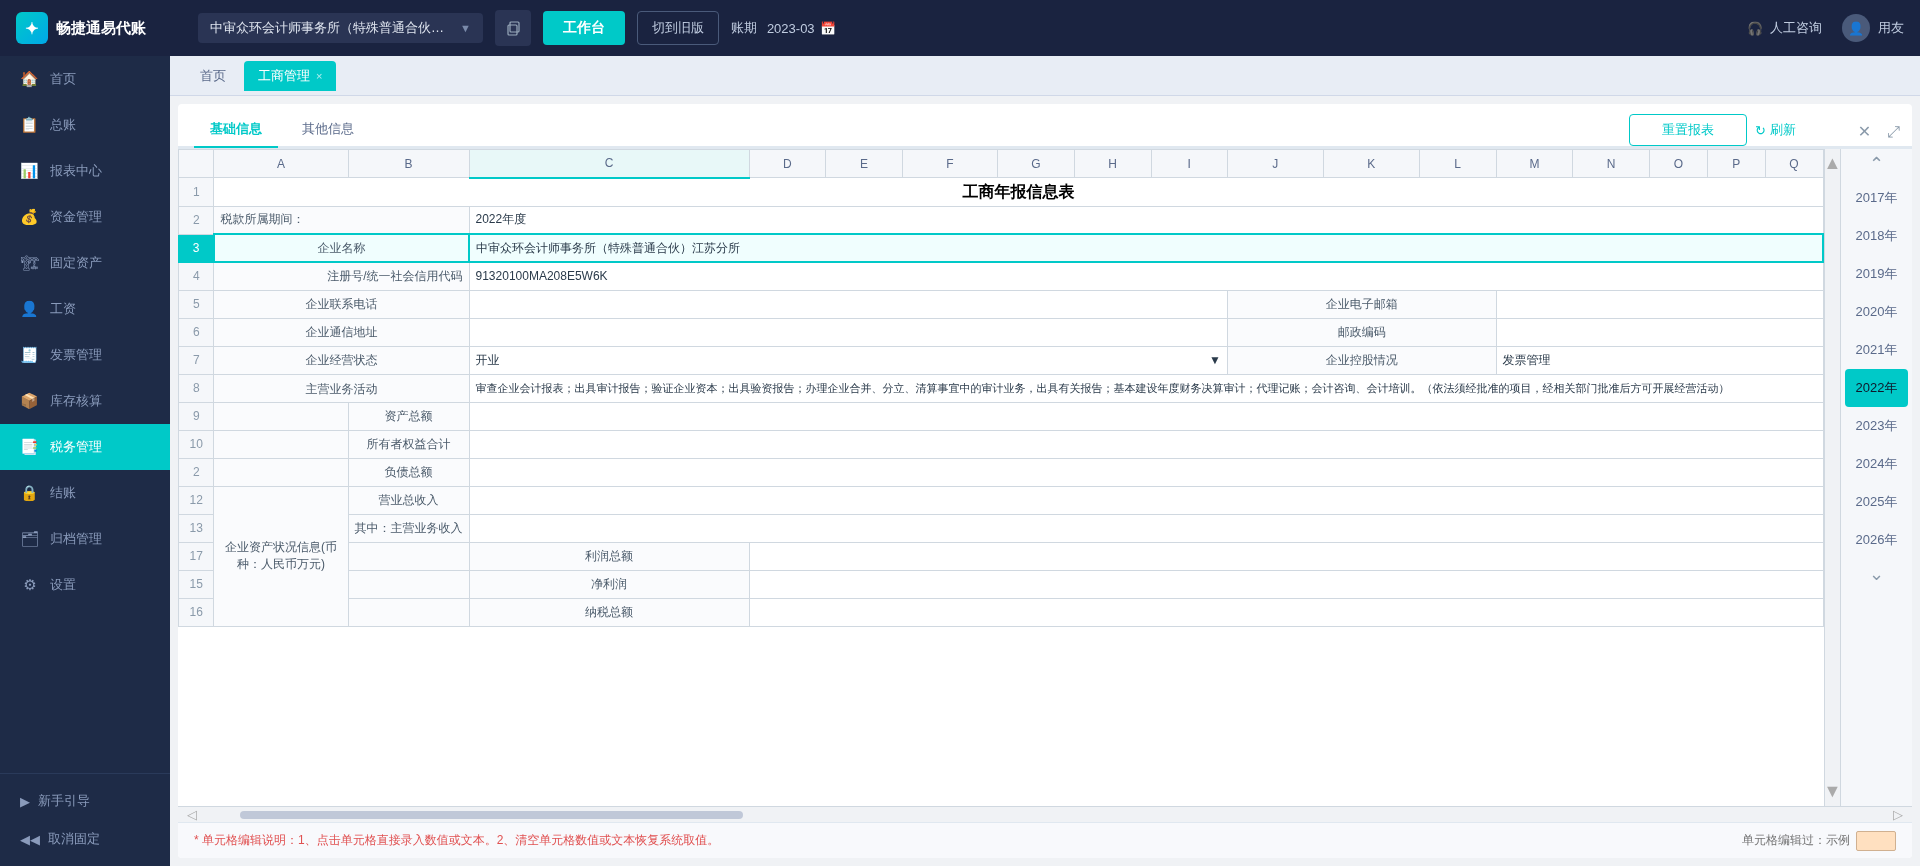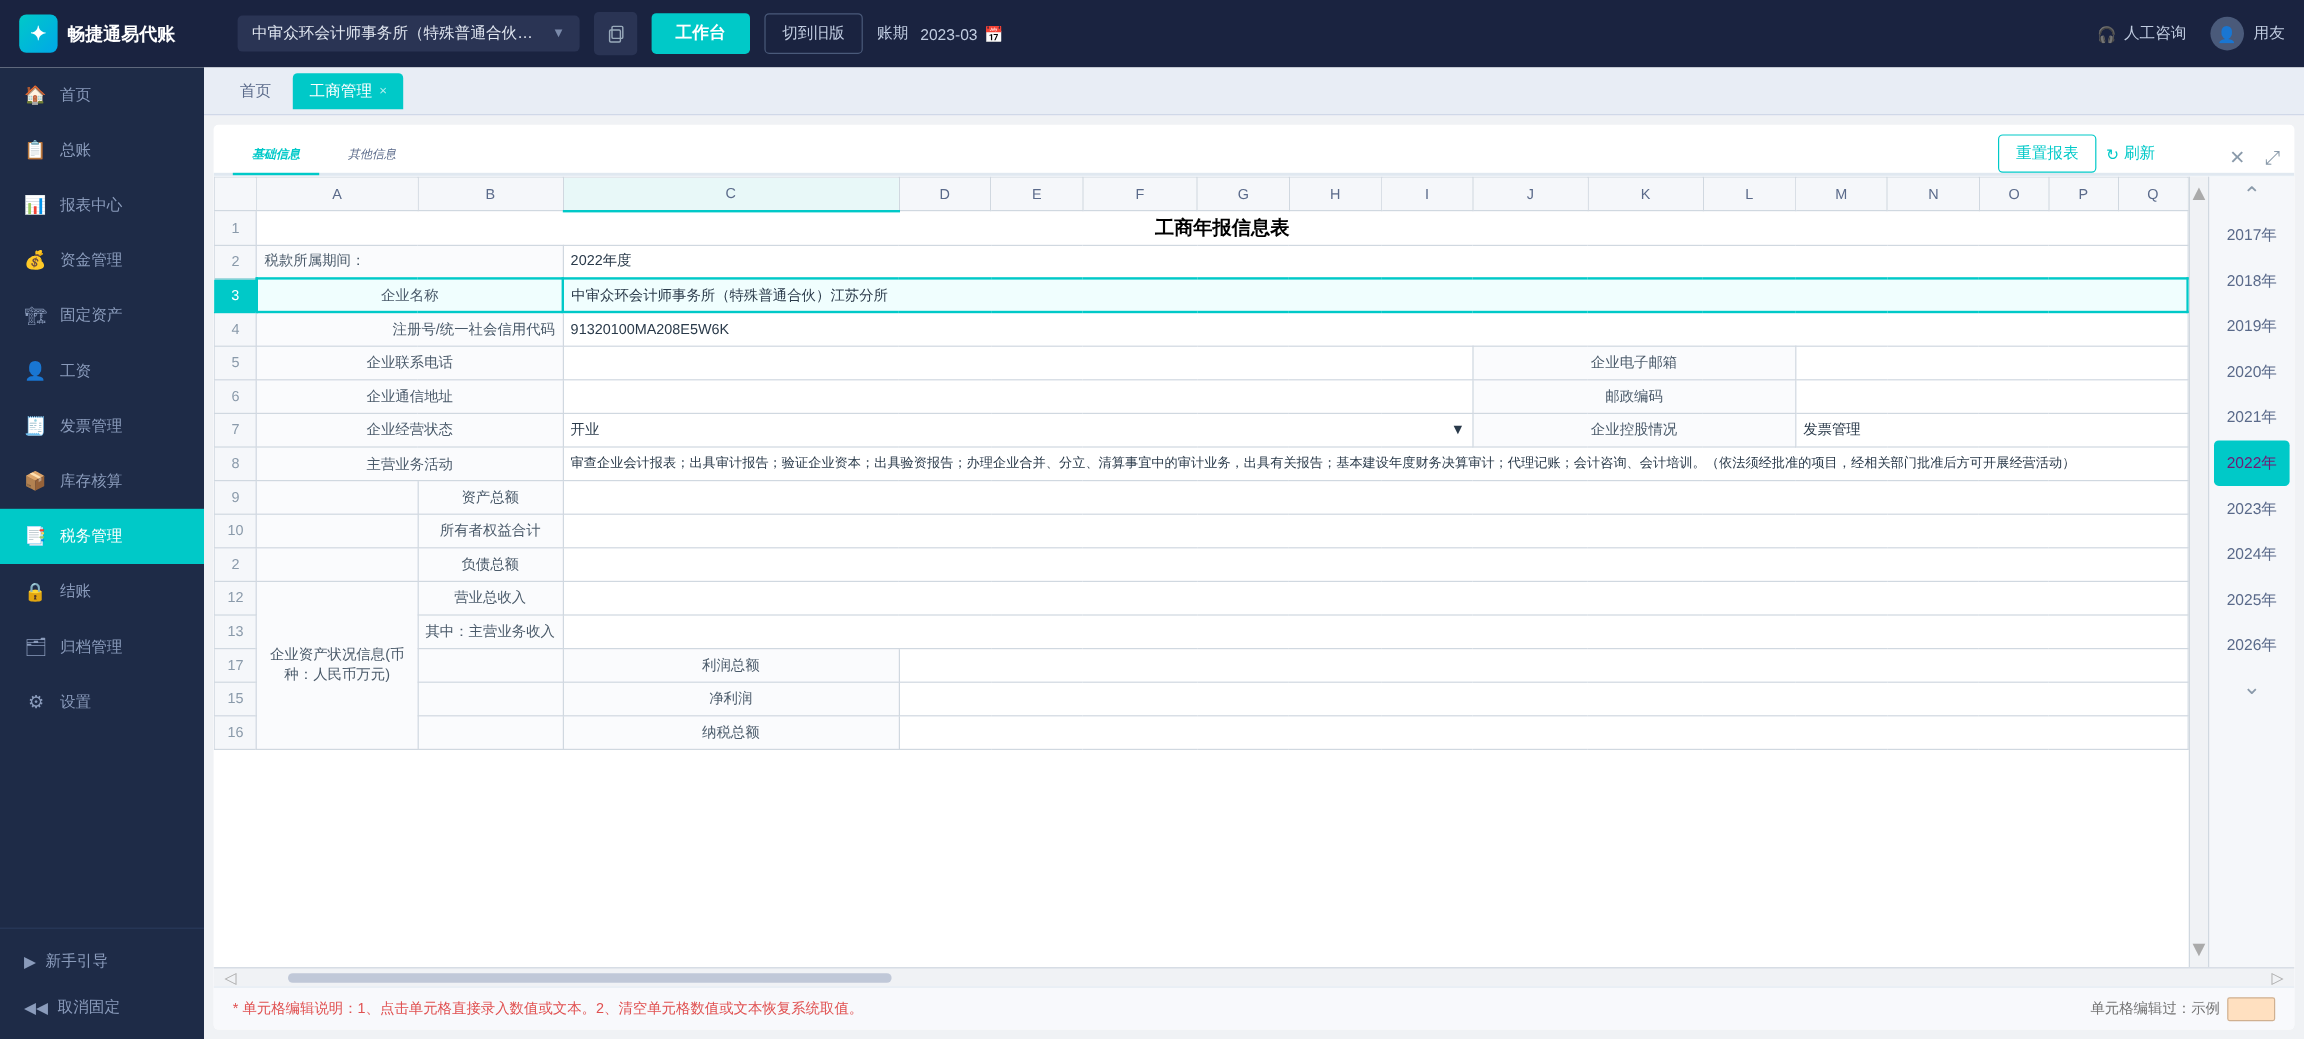--- a/index.html
+++ b/index.html
@@ -144,32 +144,31 @@
     .inner-tab-bar {
       display: flex;
       border-bottom: 2px solid #e0e8f0;
       padding: 0 16px;
       flex-shrink: 0;
       align-items: flex-end;
       padding-top: 8px;
       gap: 8px;
     }
     .inner-tab {
-      padding: 8px 16px; cursor: pointer; font-size: 10px;
+      padding: 8px 16px; cursor: pointer; font-size: 13px;
       color: #5a6a8a; border-bottom: 2px solid transparent;
       margin-bottom: -2px;
-      font-style: italic;
     }
     .inner-tab.active {
       color: #00c9c8; border-bottom: 2px solid #00c9c8; font-weight: bold;
     }
 
     .reset-btn {
       border: 1px solid #00c9c8; color: #00c9c8; background: white;
-      border-radius: 4px; padding: 6px 14px; cursor: pointer; font-size: 13px;
+      border-radius: 4px; padding: 6px 32px; cursor: pointer; font-size: 13px;
     }
     .refresh-btn {
       background: transparent; border: none; color: #00c9c8;
       cursor: pointer; font-size: 13px; display: flex; align-items: center; gap: 4px;
     }
 
     
     .spreadsheet-container {
       flex: 1;
       display: flex;
@@ -281,21 +280,21 @@
     }
     .year-item {
       padding: 10px 0;
       text-align: center;
       cursor: pointer;
       font-size: 13px;
       color: #5a6a8a;
     }
     .year-item.active {
       background: #00c9c8;
-      color: #701a75;
+      color: #0f172a;
       border-radius: 4px;
       margin: 0 4px;
     }
 
     
     .status-bar {
       height: 36px;
       background: #f8f9fc;
       border-top: 1px solid #e0e8f0;
       display: flex;

